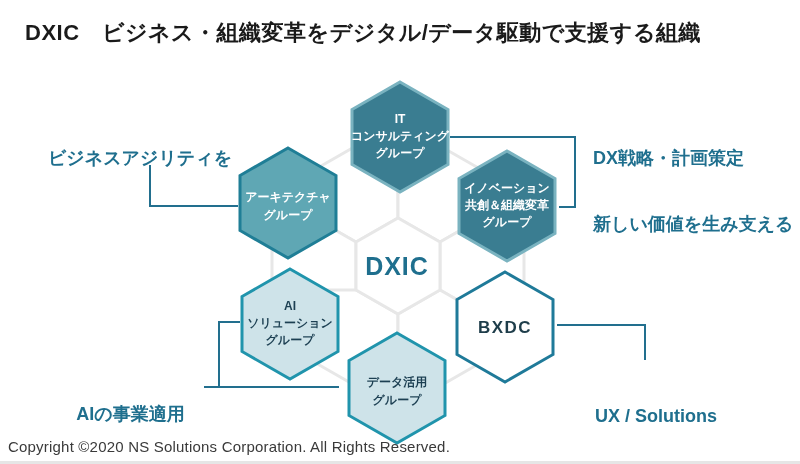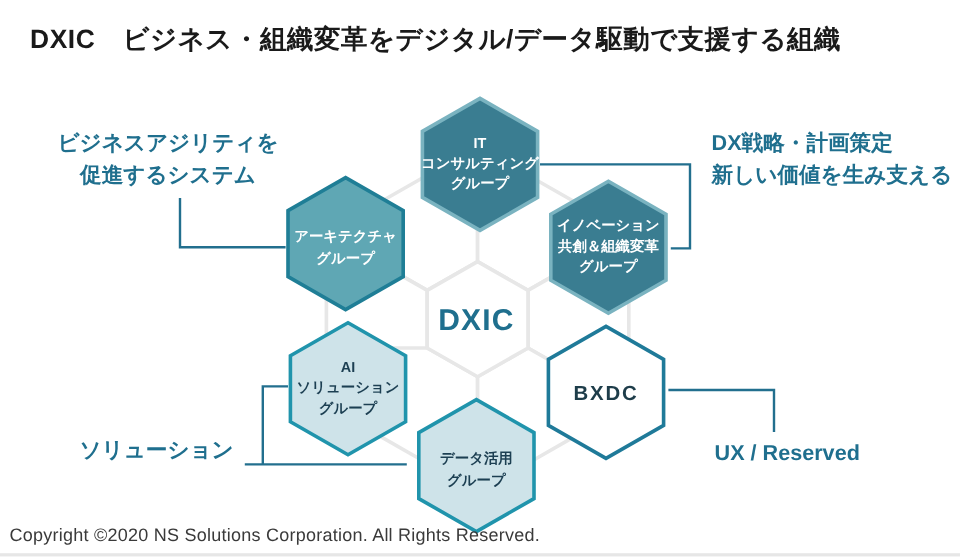--- a/index.html
+++ b/index.html
@@ -26,21 +26,21 @@
   .hl-dark{fill:#1C3F52;}
   .bxdc-label{font-size:17px;letter-spacing:1.5px;fill:#1E3D4A;}
   .center-label{font-family:"Liberation Sans","DejaVu Sans",sans-serif;font-size:25px;font-weight:bold;
     fill:#1F6F8E;text-anchor:middle;letter-spacing:1px;}
   
   .conn{fill:none;stroke:#226F8E;stroke-width:2;}
   
   .note{position:absolute;color:#1F6F8E;font-weight:bold;font-size:18px;line-height:27px;}
   .note-center{text-align:center;}
   .note-left{text-align:left;}
-  .note div{white-space:nowrap;}
+  .note div{white-space:nowrap;margin-top:39px;}
   .footer{
     position:absolute;left:8px;top:438px;font-size:15px;color:#3a3a3a;letter-spacing:.2px;
   }
   .bottom-strip{position:absolute;left:0;bottom:0;width:800px;height:3px;background:#e6e6e6;}
 </style>
 </head>
 <body>
 
 <div class="canvas">
 
@@ -93,32 +93,32 @@
 
       <polygon class="hex-white" points="505,272 553,299.5 553,354.5 505,382 457,354.5 457,299.5"></polygon>
       <text class="hl bxdc-label" x="505" y="333">BXDC</text>
     </g>
 
     <text class="center-label" x="397" y="275">DXIC</text>
   </svg>
 
   <div class="note note-center" style="left:40px;top:106px;width:200px;">
     <div>ビジネスアジリティを</div>
-    <div>促進するシステム</div>
   </div>
 
   <div class="note note-left" style="left:593px;top:106px;width:210px;">
     <div>DX戦略・計画策定</div>
     <div>新しい価値を生み支える</div>
   </div>
 
   <div class="note note-center" style="left:38px;top:362px;width:185px;line-height:26px;">
+    <div>AIの事業適用</div>
     <div>ソリューション</div>
   </div>
 
   <div class="note note-center" style="left:566px;top:364px;width:180px;line-height:26px;">
-    <div>UX / Reserved</div>
+    <div>UX / Solutions</div>
   </div>
 
   <div class="footer">Copyright ©2020 NS Solutions Corporation. All Rights Reserved.</div>
 
   <div class="bottom-strip"></div>
 </div>
 
 </body></html>

